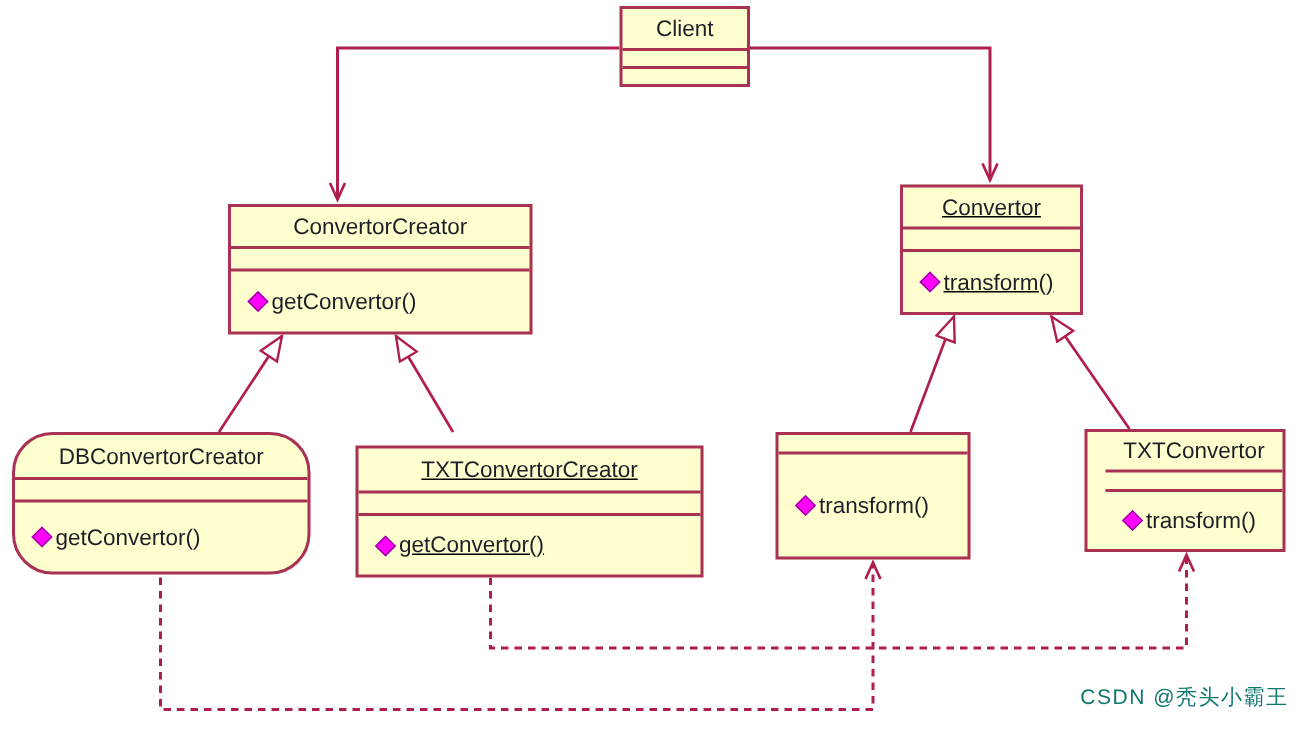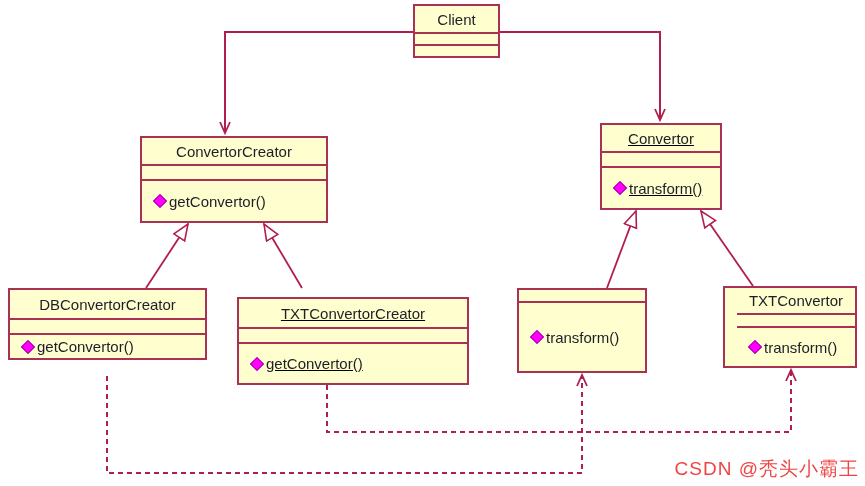--- a/index.html
+++ b/index.html
@@ -32,21 +32,21 @@
   }
   .uml-method{
     display:flex;align-items:center;font-size:15px;color:var(--text);white-space:nowrap;
   }
   .diamond{
     width:8px;height:8px;background:#FF00FF;border:1px solid #A000A0;
     transform:rotate(45deg);margin-right:4px;flex:0 0 auto;
   }
   .watermark{
     position:absolute;right:6px;top:456px;
-    font-size:19px;color:#ef4444;letter-spacing:1px;white-space:nowrap;
+    font-size:14px;color:#0f766e;letter-spacing:1px;white-space:nowrap;
     font-family:"Liberation Sans", sans-serif;
   }
 </style>
 </head>
 <body>
 
 <div id="canvas">
 
   <svg id="connectors" width="865" height="486" viewBox="0 0 865 486">
     <defs>
@@ -69,21 +69,21 @@
     <path d="M107,376 L107,473 L582,473 L582,375" fill="none" stroke="#B01E4E" stroke-width="2" stroke-dasharray="5 4" marker-end="url(#openArrow)"></path>
     <path d="M327,376 L327,432 L791,432 L791,370" fill="none" stroke="#B01E4E" stroke-width="2" stroke-dasharray="5 4" marker-end="url(#openArrow)"></path>
   </svg>
 
   <div class="uml-class" style="left:413px;top:4px;width:87px;height:54px;">
     <div class="uml-title" style="height:28px;">Client</div>
     <div class="uml-attrs" style="height:12px;"></div>
     <div class="uml-ops"></div>
   </div>
 
-  <div class="uml-class" style="left:140px;top:136px;width:188px;height:87px;">
+  <div class="uml-class" style="left:152px;top:136px;width:203px;height:87px;">
     <div class="uml-title" style="height:28px;">ConvertorCreator</div>
     <div class="uml-attrs" style="height:15px;"></div>
     <div class="uml-ops">
       <div class="uml-method">
         <span class="diamond"></span>
         <span>getConvertor()</span>
       </div>
     </div>
   </div>
 
@@ -91,21 +91,21 @@
     <div class="uml-title" style="height:28px;">Convertor</div>
     <div class="uml-attrs" style="height:15px;"></div>
     <div class="uml-ops">
       <div class="uml-method">
         <span class="diamond"></span>
         <span>transform()</span>
       </div>
     </div>
   </div>
 
-  <div class="uml-class" style="left:8px;top:288px;width:199px;height:72px;">
+  <div class="uml-class" style="left:8px;top:288px;width:199px;height:95px;border-radius:27px;">
     <div class="uml-title" style="height:30px;">DBConvertorCreator</div>
     <div class="uml-attrs" style="height:15px;"></div>
     <div class="uml-ops">
       <div class="uml-method">
         <span class="diamond"></span>
         <span>getConvertor()</span>
       </div>
     </div>
   </div>
 

